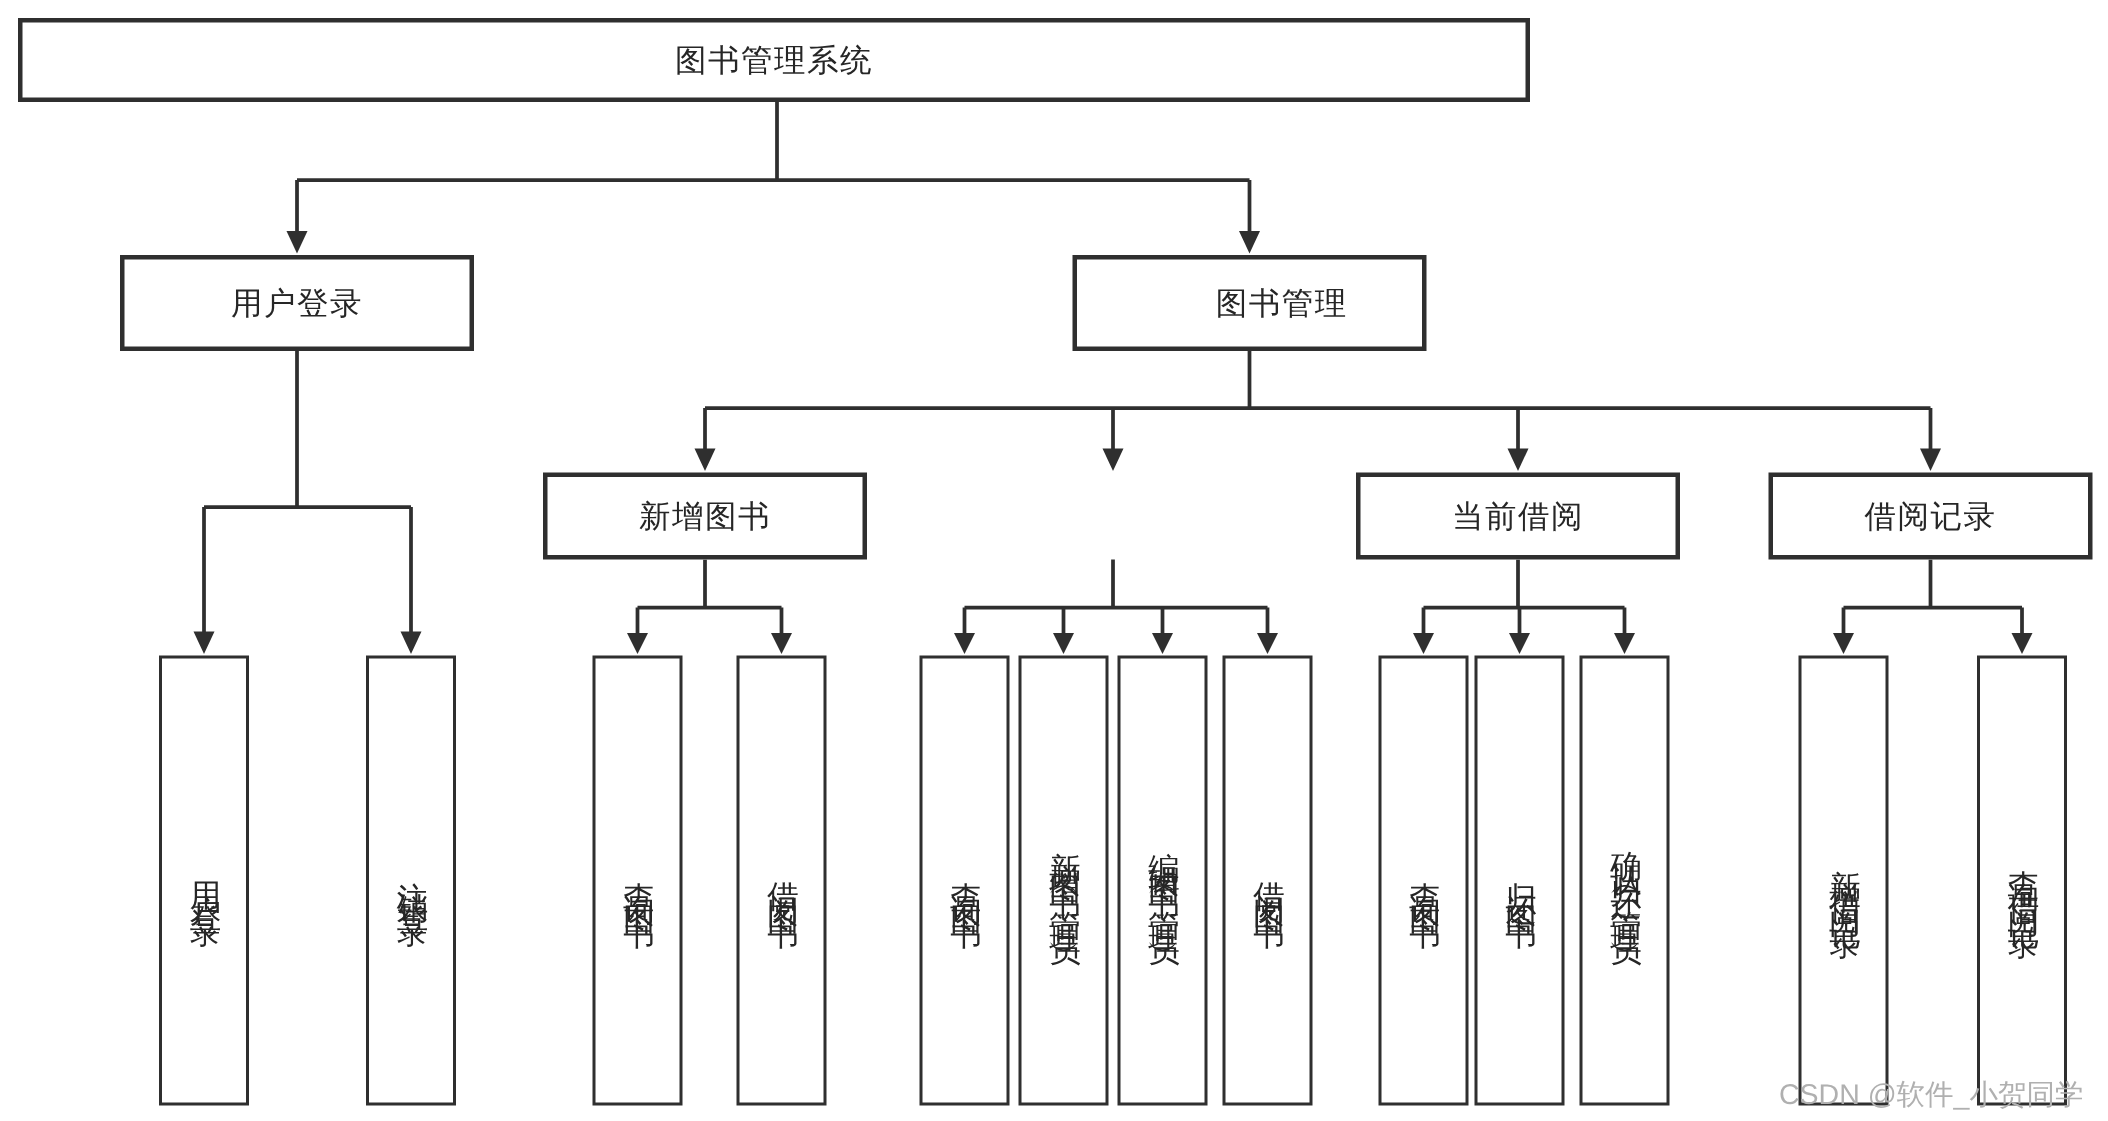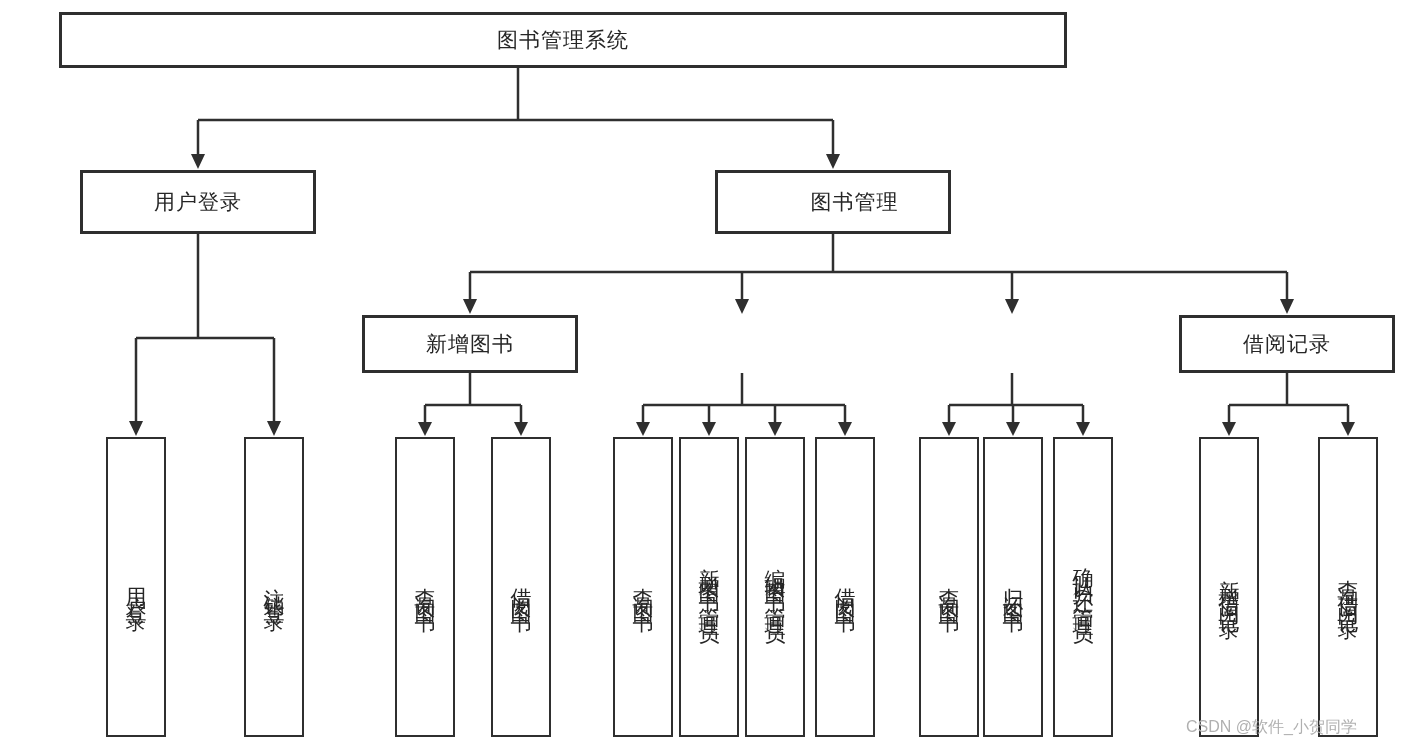--- a/index.html
+++ b/index.html
@@ -53,21 +53,21 @@
     writing-mode: vertical-rl;
     text-orientation: mixed;
     letter-spacing: 8px;
     line-height: 54px;
     white-space: nowrap;
   }
   .watermark {
     position: absolute;
     left: 1186px;
     top: 717px;
-    font-size: 16px;
+    font-size: 19px;
     color: var(--wm);
     white-space: nowrap;
     z-index: 5;
   }
 </style>
 </head>
 <body>
 
 <div class="canvas">
 
@@ -137,34 +137,37 @@
 
       <polygon points="942,422 956,422 949,436"></polygon>
       <polygon points="1006,422 1020,422 1013,436"></polygon>
       <polygon points="1076,422 1090,422 1083,436"></polygon>
 
       <polygon points="1222,422 1236,422 1229,436"></polygon>
       <polygon points="1341,422 1355,422 1348,436"></polygon>
     </g>
   </svg>
 
-  <div class="hbox" style="left:12px; top:12px; width:1008px; height:56px;margin-left:47px;">
+  <div class="hbox" style="left:12px; top:12px; width:1008px; height:56px;">
     <span>图书管理系统</span>
   </div>
 
   <div class="hbox" style="left:80px; top:170px; width:236px; height:64px;">
     <span>用户登录</span>
   </div>
   <div class="hbox" style="left:715px; top:170px; width:236px; height:64px;padding-left:43px;">
     <span>图书管理</span>
   </div>
 
   <div class="hbox" style="left:362px; top:315px; width:216px; height:58px;">
     <span>新增图书</span>
   </div>
+  <div class="hbox" style="left:904px; top:315px; width:216px; height:58px;">
+    <span>当前借阅</span>
+  </div>
   <div class="hbox" style="left:1179px; top:315px; width:216px; height:58px;">
     <span>借阅记录</span>
   </div>
 
   <div class="vbox" style="left:106px;">
     <span>用户登录</span>
   </div>
   <div class="vbox" style="left:244px;">
     <span>注销登录</span>
   </div>

